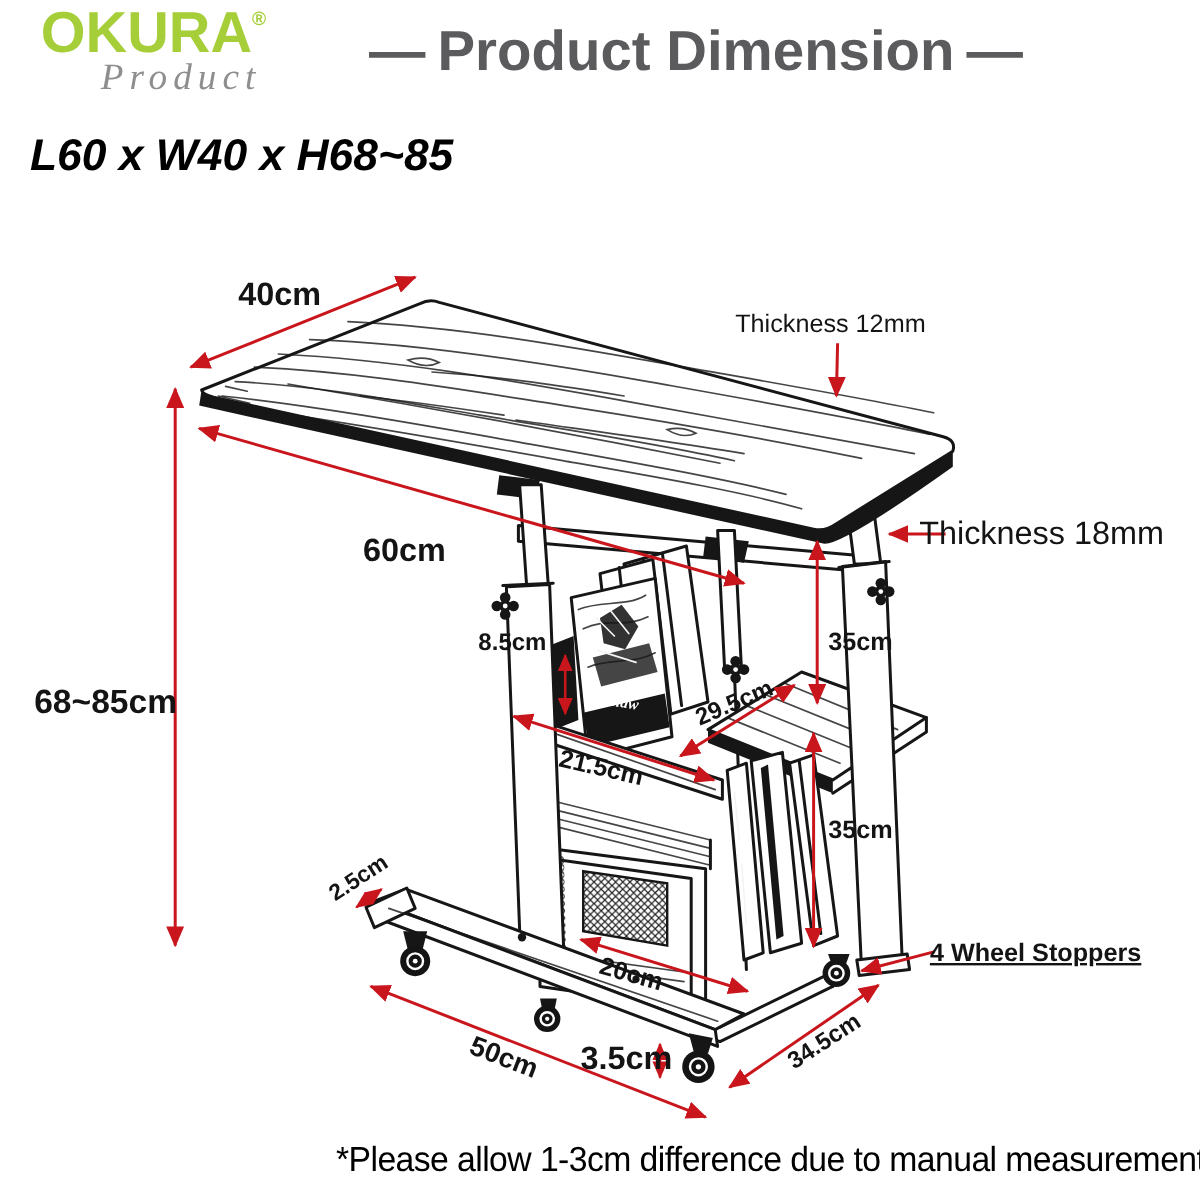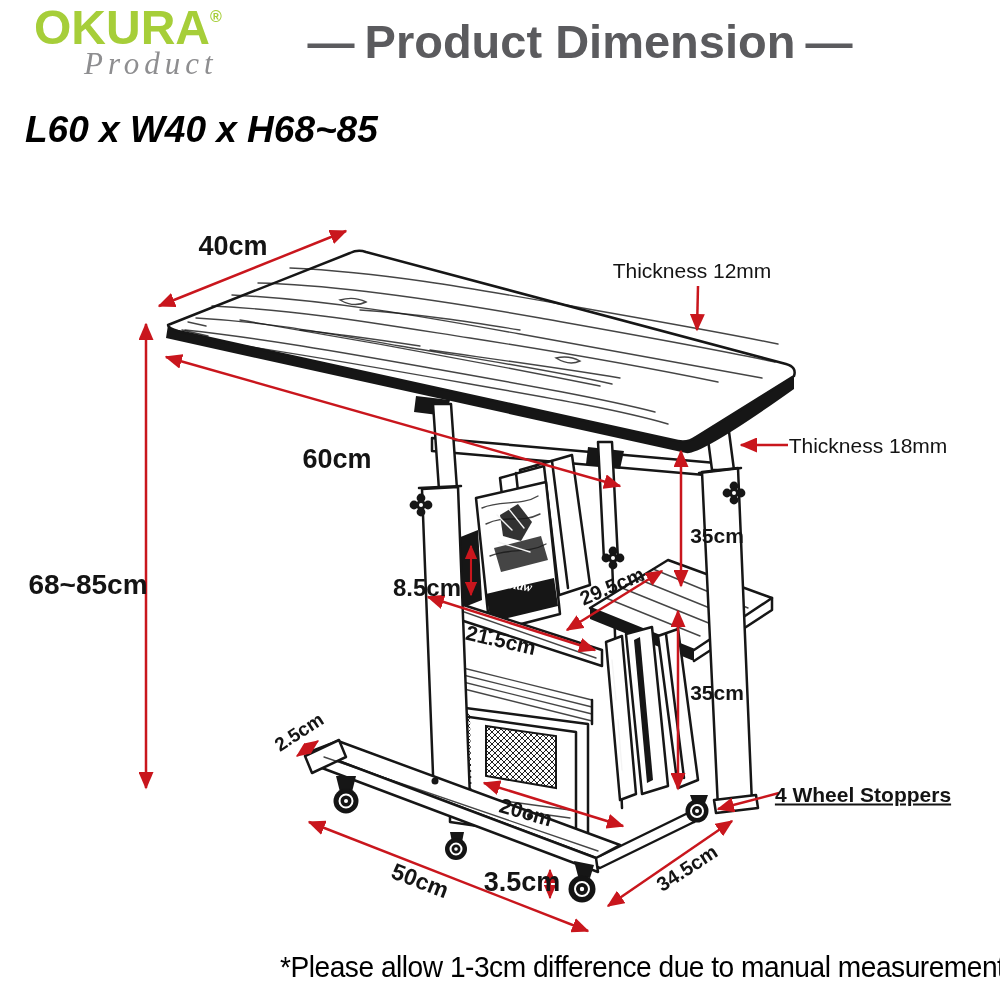--- a/index.html
+++ b/index.html
@@ -247,23 +247,23 @@
       <line class="arr thin" x1="550" y1="870" x2="550" y2="898" marker-start="url(#as)" marker-end="url(#ae)"></line>
       <line class="arr" x1="608" y1="906" x2="732" y2="821" marker-start="url(#as)" marker-end="url(#ae)"></line>
       <line class="arr" x1="779" y1="793" x2="718" y2="809" marker-end="url(#ae)"></line>
     </g>
   </svg>
 
   <div>
     <div class="dim" style="left:233px;top:246px;font-size:27px;font-weight:700;">40cm</div>
     <div class="dim" style="left:692px;top:270px;font-size:21px;font-weight:400;">Thickness 12mm</div>
     <div class="dim" style="left:337px;top:431px;font-size:27px;font-weight:700;margin-top:28px;">60cm</div>
-    <div class="dim" style="left:868px;top:445px;font-size:21px;font-weight:500;">Thickness 18mm</div>
+    <div class="dim" style="left:868px;top:445px;font-size:27px;font-weight:500;">Thickness 18mm</div>
     <div class="dim" style="left:88px;top:585px;font-size:28px;font-weight:700;">68~85cm</div>
-    <div class="dim" style="left:427px;top:588px;font-size:24px;font-weight:600;">8.5cm</div>
+    <div class="dim" style="left:427px;top:536px;font-size:20px;font-weight:600;">8.5cm</div>
     <div class="dim" style="left:612px;top:586px;font-size:20px;font-weight:600;transform:translate(-50%,-50%) rotate(-23deg);">29.5cm</div>
     <div class="dim" style="left:501px;top:640px;font-size:21px;font-weight:600;transform:translate(-50%,-50%) rotate(13deg);">21.5cm</div>
     <div class="dim" style="left:717px;top:535px;font-size:21px;font-weight:600;">35cm</div>
     <div class="dim" style="left:717px;top:692px;font-size:21px;font-weight:600;">35cm</div>
     <div class="dim" style="left:299px;top:732px;font-size:19px;font-weight:600;transform:translate(-50%,-50%) rotate(-33deg);">2.5cm</div>
     <div class="dim" style="left:526px;top:812px;font-size:21px;font-weight:600;transform:translate(-50%,-50%) rotate(16deg);">20cm</div>
     <div class="dim" style="left:420px;top:881px;font-size:23px;font-weight:600;transform:translate(-50%,-50%) rotate(21deg);">50cm</div>
     <div class="dim" style="left:522px;top:882px;font-size:27px;font-weight:700;">3.5cm</div>
     <div class="dim" style="left:687px;top:868px;font-size:20px;font-weight:600;transform:translate(-50%,-50%) rotate(-33deg);">34.5cm</div>
     <div class="dim" style="left:863px;top:794px;font-size:21px;font-weight:700;text-decoration:underline;">4 Wheel Stoppers</div>

